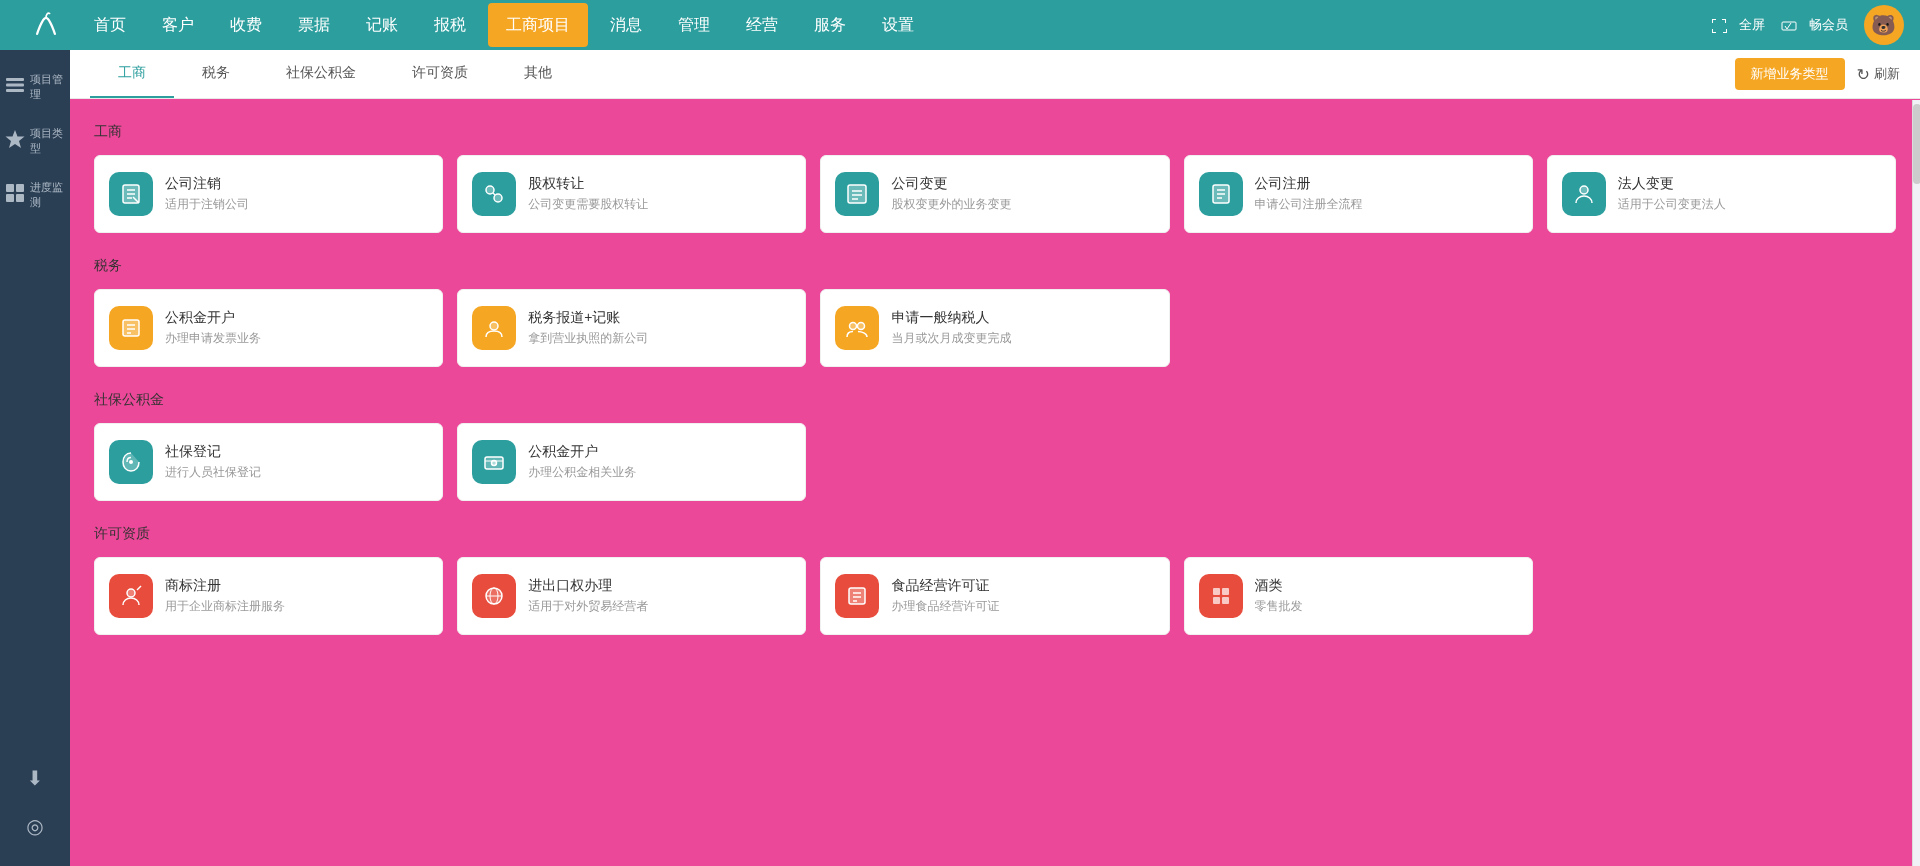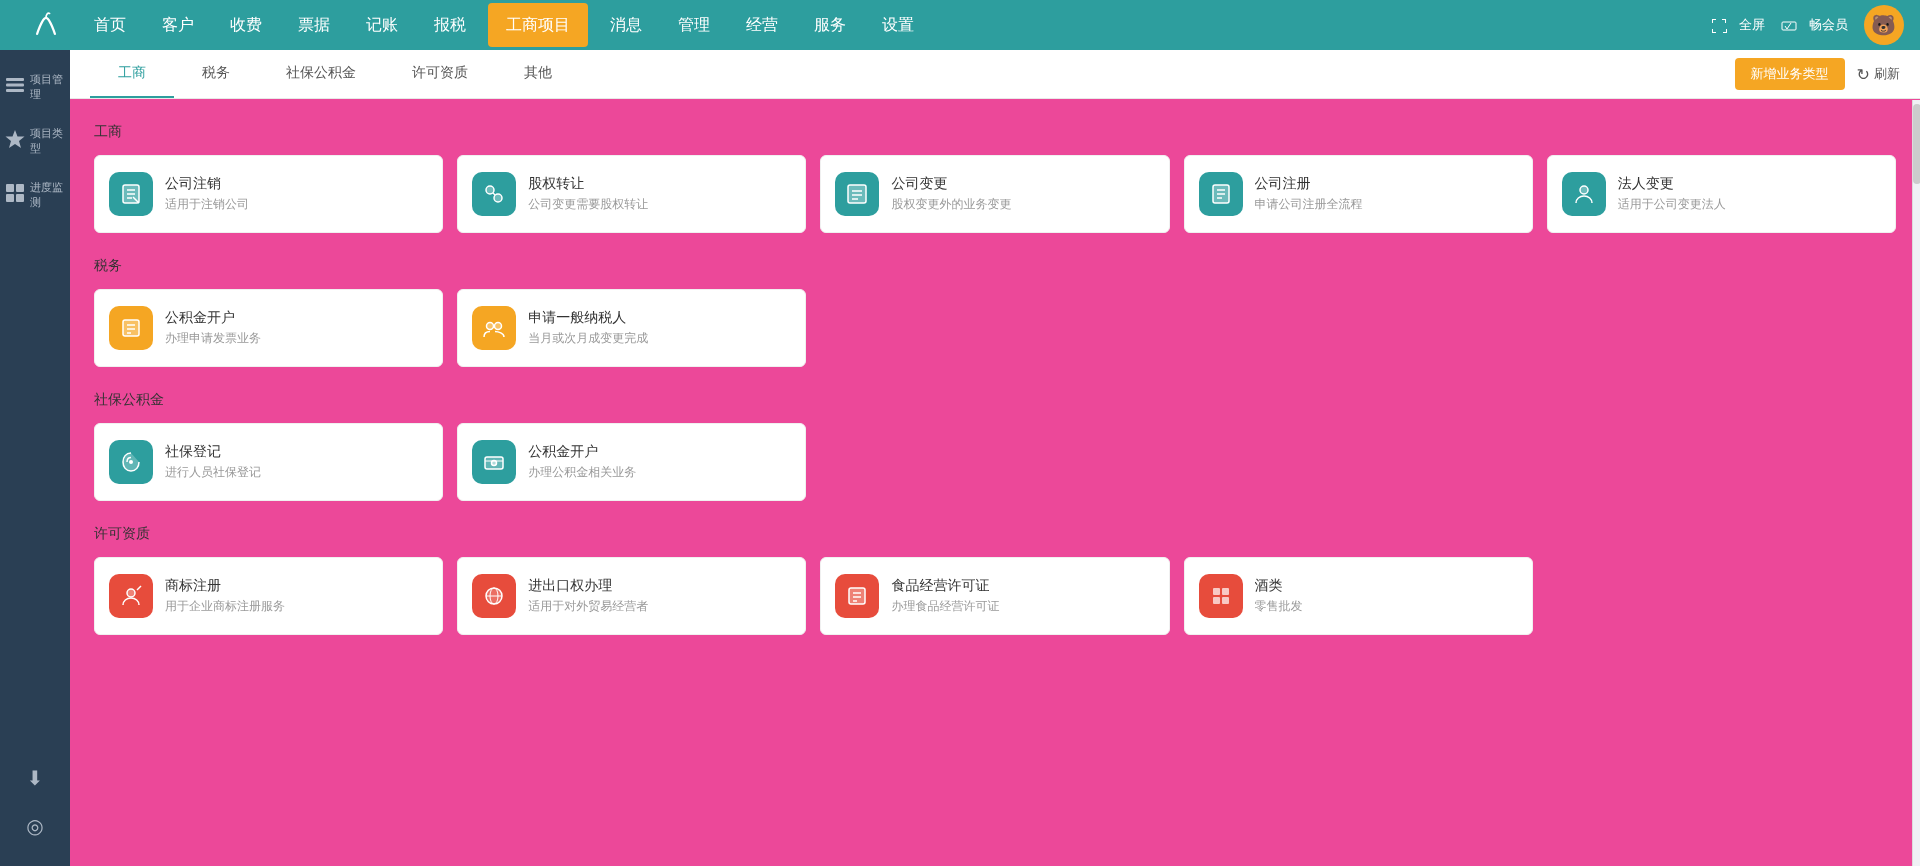--- a/index.html
+++ b/index.html
@@ -421,20 +421,32 @@
               <line x1="9" y1="14" x2="17" y2="14" stroke="white" stroke-width="1.5"></line>
               <line x1="9" y1="18" x2="13" y2="18" stroke="white" stroke-width="1.5"></line>
             </svg>
           </div>
           <div class="card-info">
             <div class="card-name">公积金开户</div>
             <div class="card-desc">办理申请发票业务</div>
           </div>
         </div>
 
+        <div class="service-card">
+          <div class="card-icon orange">
+            <svg width="26" height="26" viewBox="0 0 26 26" fill="white">
+              <circle cx="13" cy="11" r="4" stroke="white" stroke-width="1.5" fill="rgba(255,255,255,0.3)"></circle>
+              <path d="M5 22c0-4 3.5-6 8-6s8 2 8 6" stroke="white" stroke-width="1.5" fill="none"></path>
+            </svg>
+          </div>
+          <div class="card-info">
+            <div class="card-name">税务报道+记账</div>
+            <div class="card-desc">拿到营业执照的新公司</div>
+          </div>
+        </div>
 
         <div class="service-card">
           <div class="card-icon orange">
             <svg width="26" height="26" viewBox="0 0 26 26" fill="white">
               <circle cx="9" cy="11" r="3.5" stroke="white" stroke-width="1.5" fill="rgba(255,255,255,0.3)"></circle>
               <circle cx="17" cy="11" r="3.5" stroke="white" stroke-width="1.5" fill="rgba(255,255,255,0.3)"></circle>
               <path d="M3 22c0-3.5 2.5-5.5 6-5.5" stroke="white" stroke-width="1.5" fill="none"></path>
               <path d="M14 16.5c3.5 0 9 2 9 5.5" stroke="white" stroke-width="1.5" fill="none"></path>
             </svg>
           </div>

